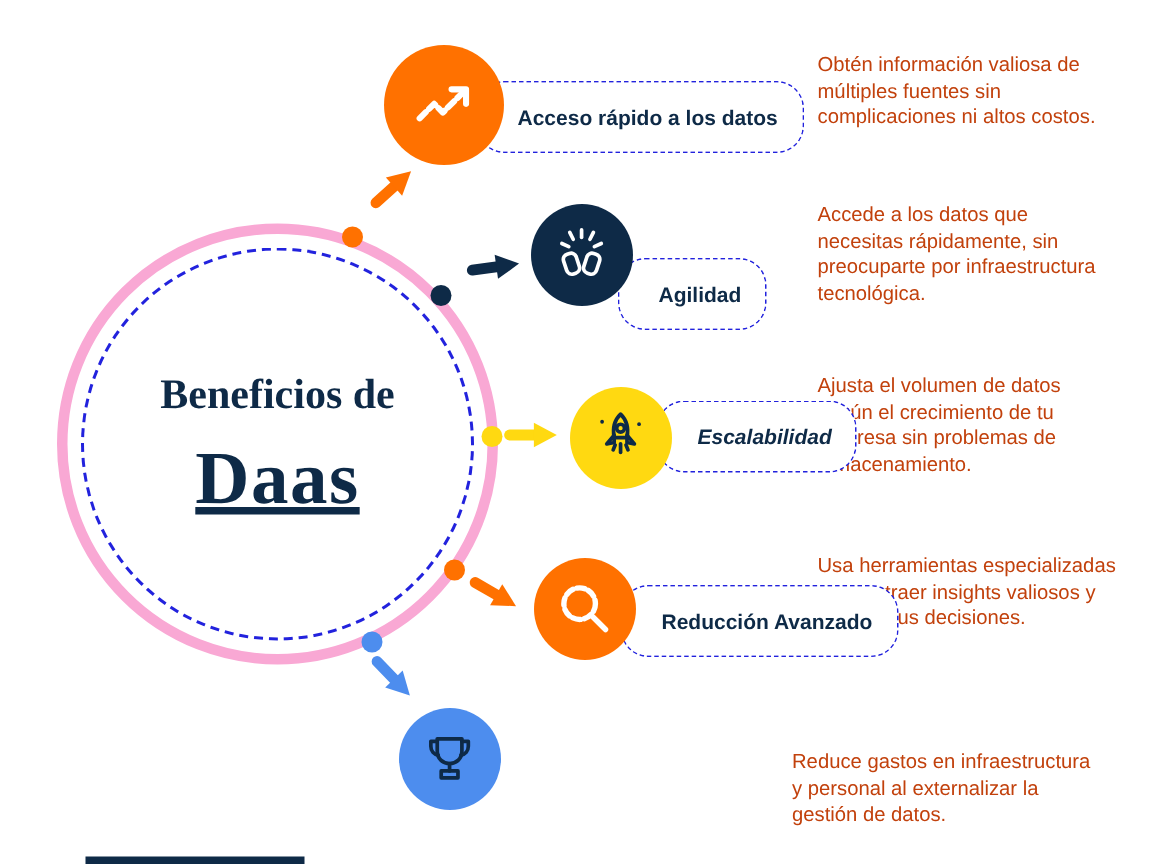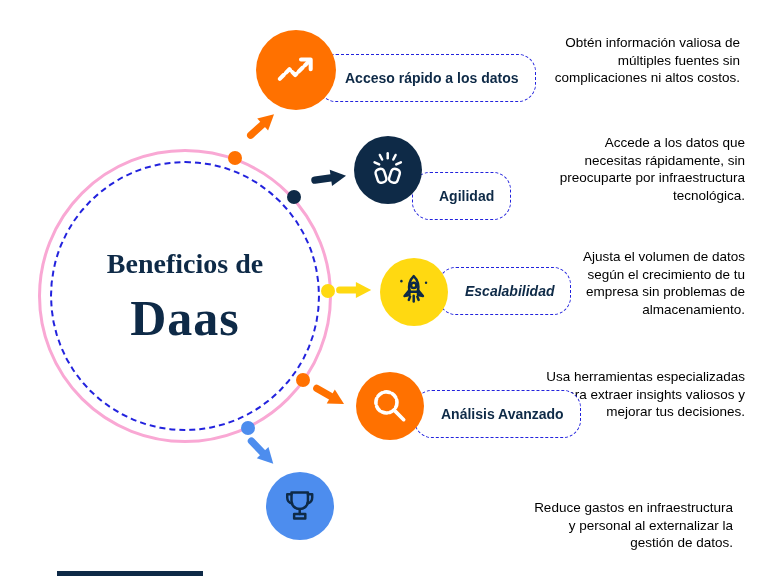--- a/index.html
+++ b/index.html
@@ -3,31 +3,31 @@
 <meta charset="utf-8">
 <style>
   html,body{margin:0;padding:0;background:#ffffff;}
   .canvas{
     position:relative;width:768px;height:576px;background:#ffffff;overflow:hidden;
     font-family:"Liberation Sans",sans-serif;color:#14365C;
   }
   
   .main-circle{
     position:absolute;left:38px;top:149px;width:294px;height:294px;
-    box-sizing:border-box;border:3px solid #f9a8d4;border-radius:50%;background:#fff;
+    box-sizing:border-box;border:7px solid #f9a8d4;border-radius:50%;background:#fff;
   }
   .dashed-ring{
     position:absolute;inset:9px;border:2px dashed #2222DD;border-radius:50%;
   }
   .main-title{
     position:absolute;inset:0;display:flex;flex-direction:column;align-items:center;justify-content:center;
     text-align:center;color:#0E2A47;font-family:"Liberation Serif","DejaVu Serif",serif;font-weight:700;
   }
   .main-title .line1{font-size:28px;line-height:1.05;}
-  .main-title .line2{font-size:50px;line-height:1.0;margin-top:14px;letter-spacing:1px;}
+  .main-title .line2{font-size:50px;line-height:1.0;margin-top:14px;letter-spacing:1px;text-decoration:underline;}
   
   .dot{position:absolute;width:14px;height:14px;border-radius:50%;}
   
   .arrow{position:absolute;width:36px;height:20px;overflow:visible;}
   .a1{left:244px;top:115px;transform:rotate(-42deg);color:#FF7100;}
   .a2{left:312px;top:168px;transform:rotate(-8deg);color:#0E2A47;}
   .a3{left:337px;top:280px;transform:rotate(0deg);color:#FFD911;}
   .a4{left:312px;top:386px;transform:rotate(30deg);color:#FF7100;}
   .a5{left:244px;top:442px;transform:rotate(46deg);color:#4D8DEE;}
   
@@ -46,21 +46,21 @@
     background:#ffffff;border:1.5px dashed #2222DD;border-radius:18px;
     padding:0 16px 0 26px;font-size:14px;font-weight:700;color:#0E2A47;white-space:nowrap;
   }
   .p1{left:318px;top:54px;}
   .p2{left:412px;top:172px;}
   .p3{left:438px;top:267px;font-style:italic;}
   .p4{left:414px;top:390px;}
   .p5{left:324px;top:490px;}
   
   .desc{
-    position:absolute;width:200px;font-size:13.5px;line-height:1.3;color:#000000;text-align:right;
+    position:absolute;width:200px;font-size:13.5px;line-height:1.3;color:#c2410c;
   }
   .d1{left:545px;top:34px;width:195px;}
   .d2{left:545px;top:134px;}
   .d3{left:545px;top:248px;}
   .d4{left:545px;top:368px;}
   .d5{left:528px;top:470px;width:205px;margin-top:29px;}
   
   .bottom-bar{position:absolute;left:57px;top:571px;width:146px;height:5px;background:#0E2A47;}
   .bg-orange{background:#FF7100;} .bg-navy{background:#0E2A47;}
   .bg-yellow{background:#FFD911;} .bg-blue{background:#4D8DEE;}
@@ -144,21 +144,21 @@
       <path d="M12 14.5 V18"></path>
         <path d="M9.8 15 L9 17"></path>
         <path d="M14.2 15 L15 17"></path>
       <path d="M4.5 5.5 L4.5 5.6"></path>
         <path d="M19.5 6.5 L19.5 6.6"></path>
     </svg>
   </div>
   <div class="desc d3">Ajusta el volumen de datos según el crecimiento de tu empresa sin problemas de almacenamiento.</div>
 
   <div class="pill p4">
-    <span>Análisis Avanzado</span>
+    <span>Reducción Avanzado</span>
   </div>
   <div class="icon-circle c4">
     <svg viewBox="0 0 24 24" fill="none" stroke="#ffffff" stroke-width="2.2" stroke-linecap="round">
       <circle cx="10" cy="10" r="6.4" stroke-dasharray="3.2 1.6"></circle>
       <path d="M15 15 L20.5 20.5"></path>
     </svg>
   </div>
   <div class="desc d4">Usa herramientas especializadas para extraer insights valiosos y mejorar tus decisiones.</div>
 
   <div class="icon-circle c5">

